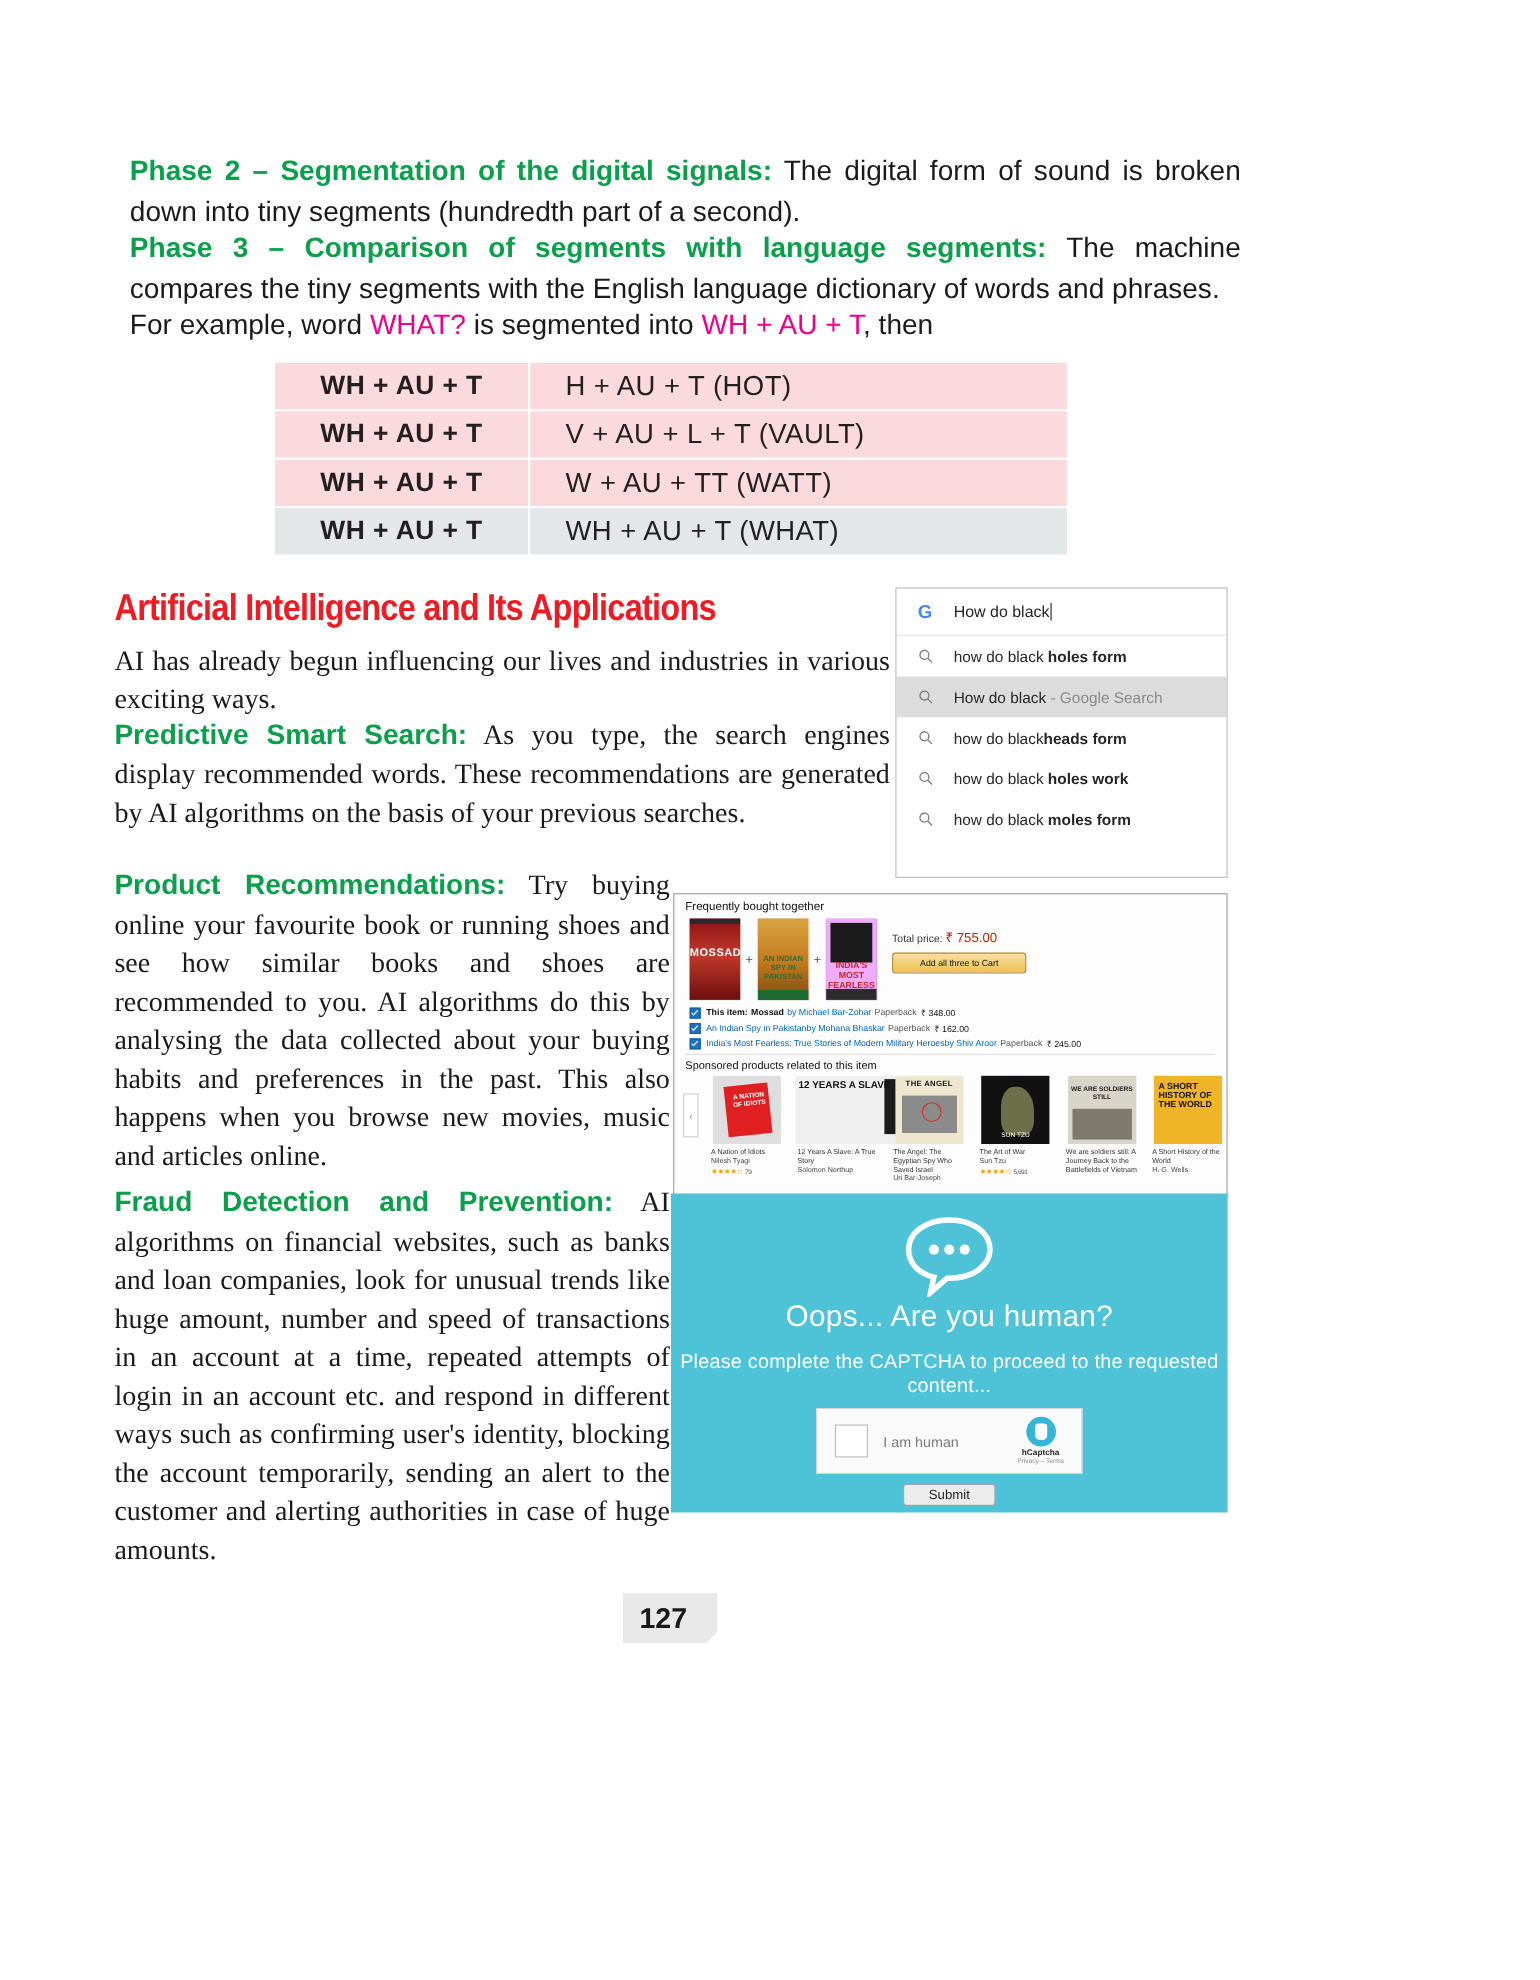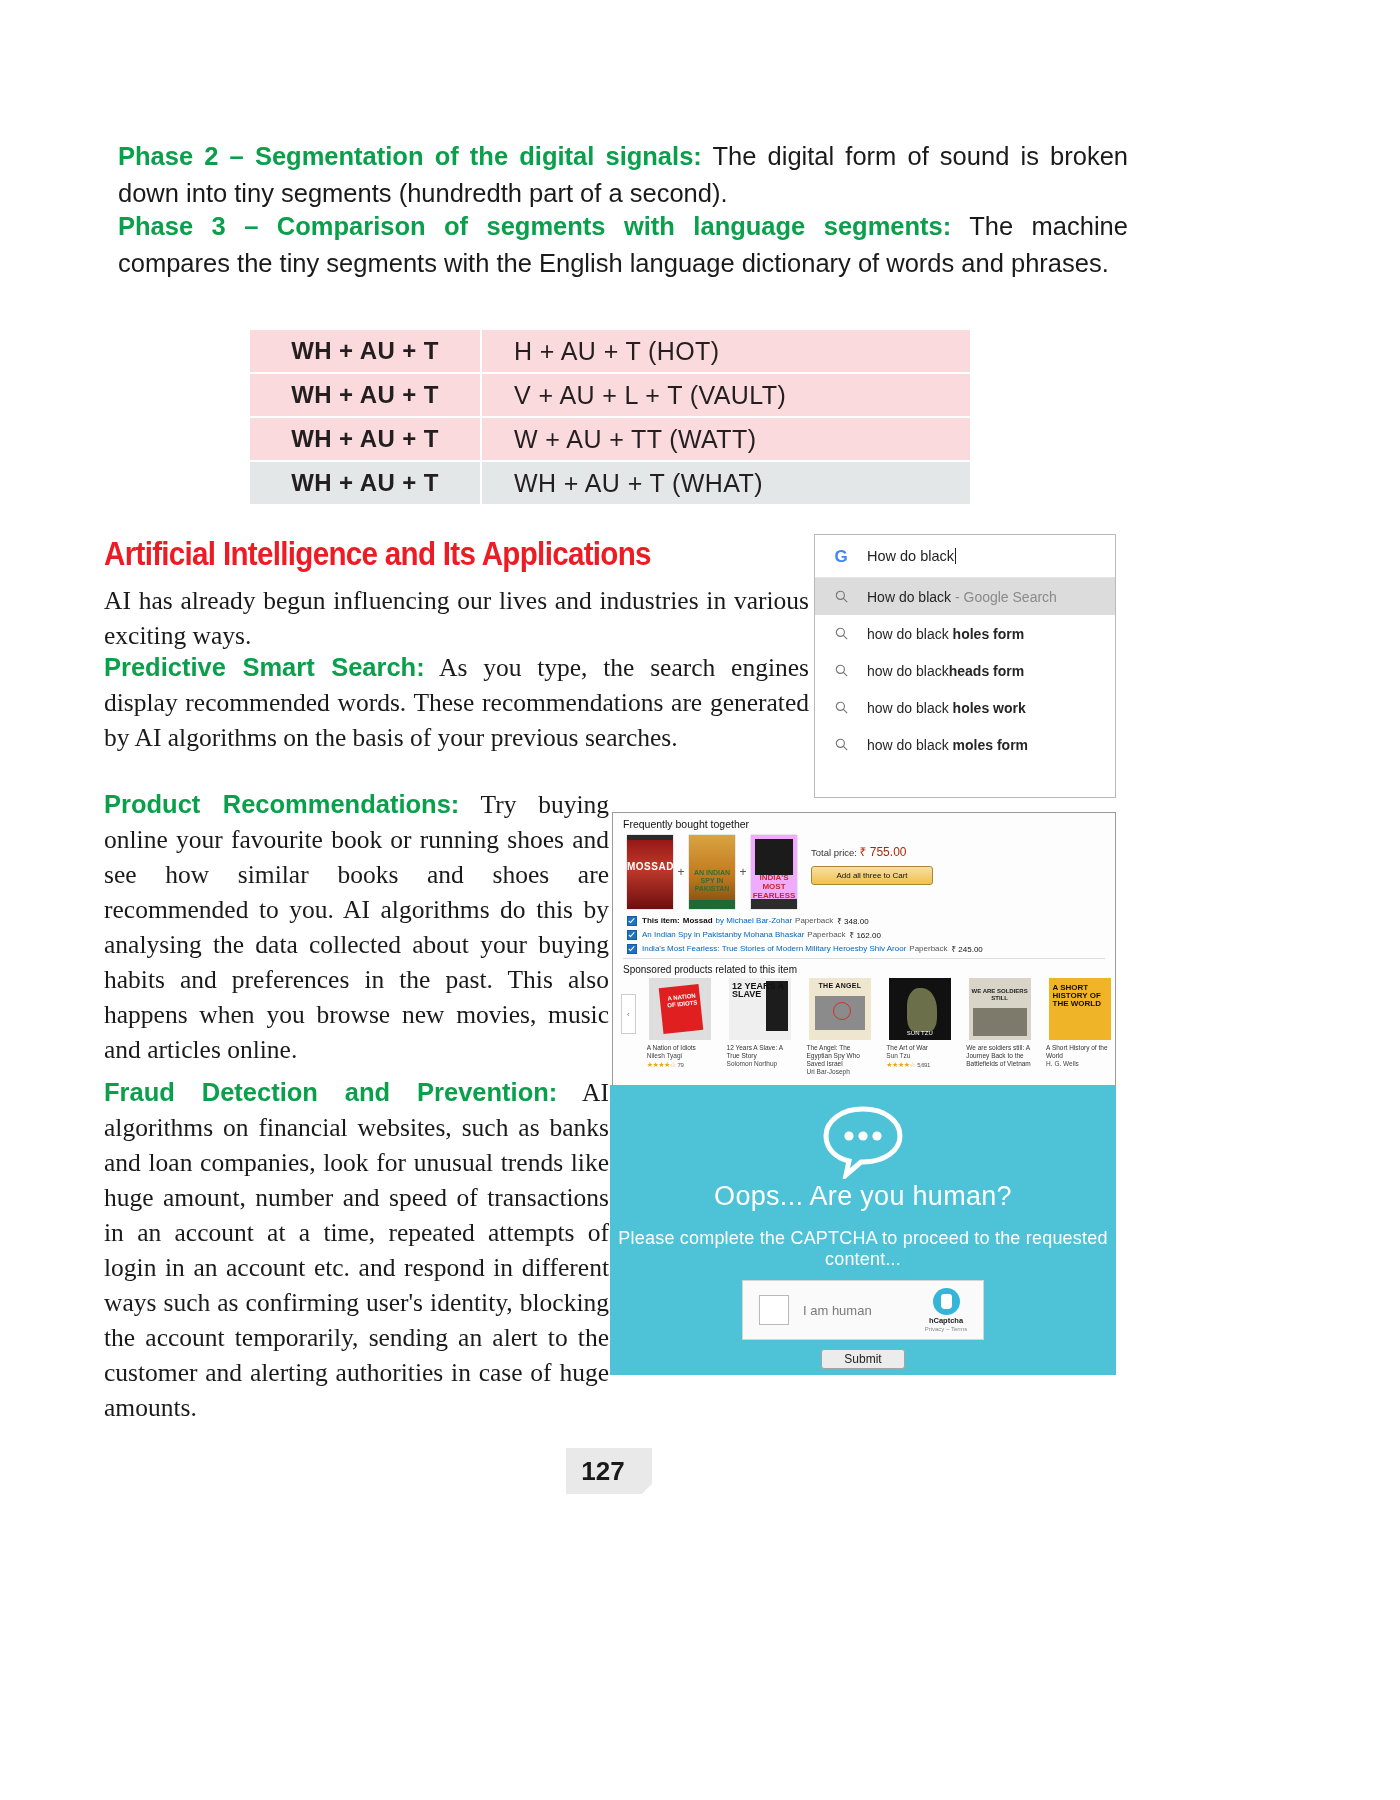--- a/index.html
+++ b/index.html
@@ -135,21 +135,21 @@
             display:flex;align-items:center;justify-content:center;
             font-size:8px;color:#777;margin-top:16px;}
   .sp-item{width:78px;margin-left:9px;}
   .sp-cover{width:62px;height:62px;margin:0 auto;position:relative;overflow:hidden;
             background:#e9e9e9;}
   .spc1{background:#dedede;}
   .spc1 .red{position:absolute;left:12px;top:8px;width:40px;height:46px;background:#e02020;
              transform:rotate(-6deg);}
   .spc1 .t{position:absolute;left:14px;top:16px;width:38px;font-size:6px;color:#fff;
            font-weight:bold;text-align:center;line-height:7px;transform:rotate(-6deg);}
-  .spc2{background:#efefef;}
+  .spc2{background:#efefef;padding-left:44px;}
   .spc2 .t{position:absolute;left:3px;top:4px;font-size:9px;font-weight:bold;color:#111;
            line-height:8px;}
   .spc2 .bar{position:absolute;right:3px;top:3px;width:22px;height:50px;background:#1c1c1c;}
   .spc3{background:#efe6cf;}
   .spc3 .t{position:absolute;left:0;right:0;top:4px;text-align:center;font-size:7px;
            font-weight:bold;color:#111;letter-spacing:.3px;}
   .spc3 .img{position:absolute;left:6px;right:6px;top:18px;bottom:10px;background:#8b8b8b;}
   .spc3 .circ{position:absolute;left:24px;top:24px;width:16px;height:16px;
               border:1.3px solid #d32f2f;border-radius:50%;}
   .spc4{background:#111;}
@@ -224,20 +224,23 @@
 <div class="page">
 
   <div class="para" id="p1">
     <span class="grn">Phase 2 – Segmentation of the digital signals:</span><span> The digital form of sound is broken down into tiny segments (hundredth part of a second).</span>
   </div>
 
   <div class="para" id="p2">
     <span class="grn">Phase 3 – Comparison of segments with language segments:</span><span> The machine compares the tiny segments with the English language dictionary of words and phrases.</span>
   </div>
 
+  <div class="para" id="p3" style="text-align:left;">
+    <span>For example, word </span><span class="mag">WHAT?</span><span> is segmented into </span><span class="mag">WH + AU + T</span><span>, then</span>
+  </div>
 
   <div id="segtable">
     <div class="srow">
       <div class="c1">WH + AU + T</div>
       <div class="c2">H + AU + T (HOT)</div>
     </div>
     <div class="srow">
       <div class="c1">WH + AU + T</div>
       <div class="c2">V + AU + L + T (VAULT)</div>
     </div>
@@ -266,40 +269,40 @@
   <div class="bodyp" id="b4">
     <b class="grn">Fraud Detection and Prevention:</b><span> AI algorithms on financial websites, such as banks and loan companies, look for unusual trends like huge amount, number and speed of transactions in an account at a time, repeated attempts of login in an account etc. and respond in different ways such as confirming user's identity, blocking the account temporarily, sending an alert to the customer and alerting authorities in case of huge amounts.</span>
   </div>
 
   <div id="gpanel">
     <div class="g-query">
       <div class="g-ico">
         <span class="g-logo">G</span>
       </div>
       <div class="g-qtext"><span>How do black</span><span class="caret"></span></div>
+    </div>
+
+    <div class="g-row">
+      <div class="g-srch">
+        <svg width="13" height="13" viewBox="0 0 16 16">
+            <circle cx="6.6" cy="6.6" r="5" fill="none" stroke="#777" stroke-width="1.4"></circle>
+            <line x1="10.3" y1="10.3" x2="15" y2="15" stroke="#777" stroke-width="1.4"></line>
+          </svg>
+      </div>
+      <div class="g-txt"><span>how do black </span><b>holes form</b></div>
     </div>
 
     <div class="g-row sel">
       <div class="g-srch">
         <svg width="13" height="13" viewBox="0 0 16 16">
             <circle cx="6.6" cy="6.6" r="5" fill="none" stroke="#777" stroke-width="1.4"></circle>
             <line x1="10.3" y1="10.3" x2="15" y2="15" stroke="#777" stroke-width="1.4"></line>
           </svg>
       </div>
       <div class="g-txt"><span>How do black</span><span class="g-grey"> - Google Search</span></div>
-    </div>
-
-    <div class="g-row">
-      <div class="g-srch">
-        <svg width="13" height="13" viewBox="0 0 16 16">
-            <circle cx="6.6" cy="6.6" r="5" fill="none" stroke="#777" stroke-width="1.4"></circle>
-            <line x1="10.3" y1="10.3" x2="15" y2="15" stroke="#777" stroke-width="1.4"></line>
-          </svg>
-      </div>
-      <div class="g-txt"><span>how do black </span><b>holes form</b></div>
     </div>
 
 
     <div class="g-row">
       <div class="g-srch">
         <svg width="13" height="13" viewBox="0 0 16 16">
             <circle cx="6.6" cy="6.6" r="5" fill="none" stroke="#777" stroke-width="1.4"></circle>
             <line x1="10.3" y1="10.3" x2="15" y2="15" stroke="#777" stroke-width="1.4"></line>
           </svg>
       </div>

